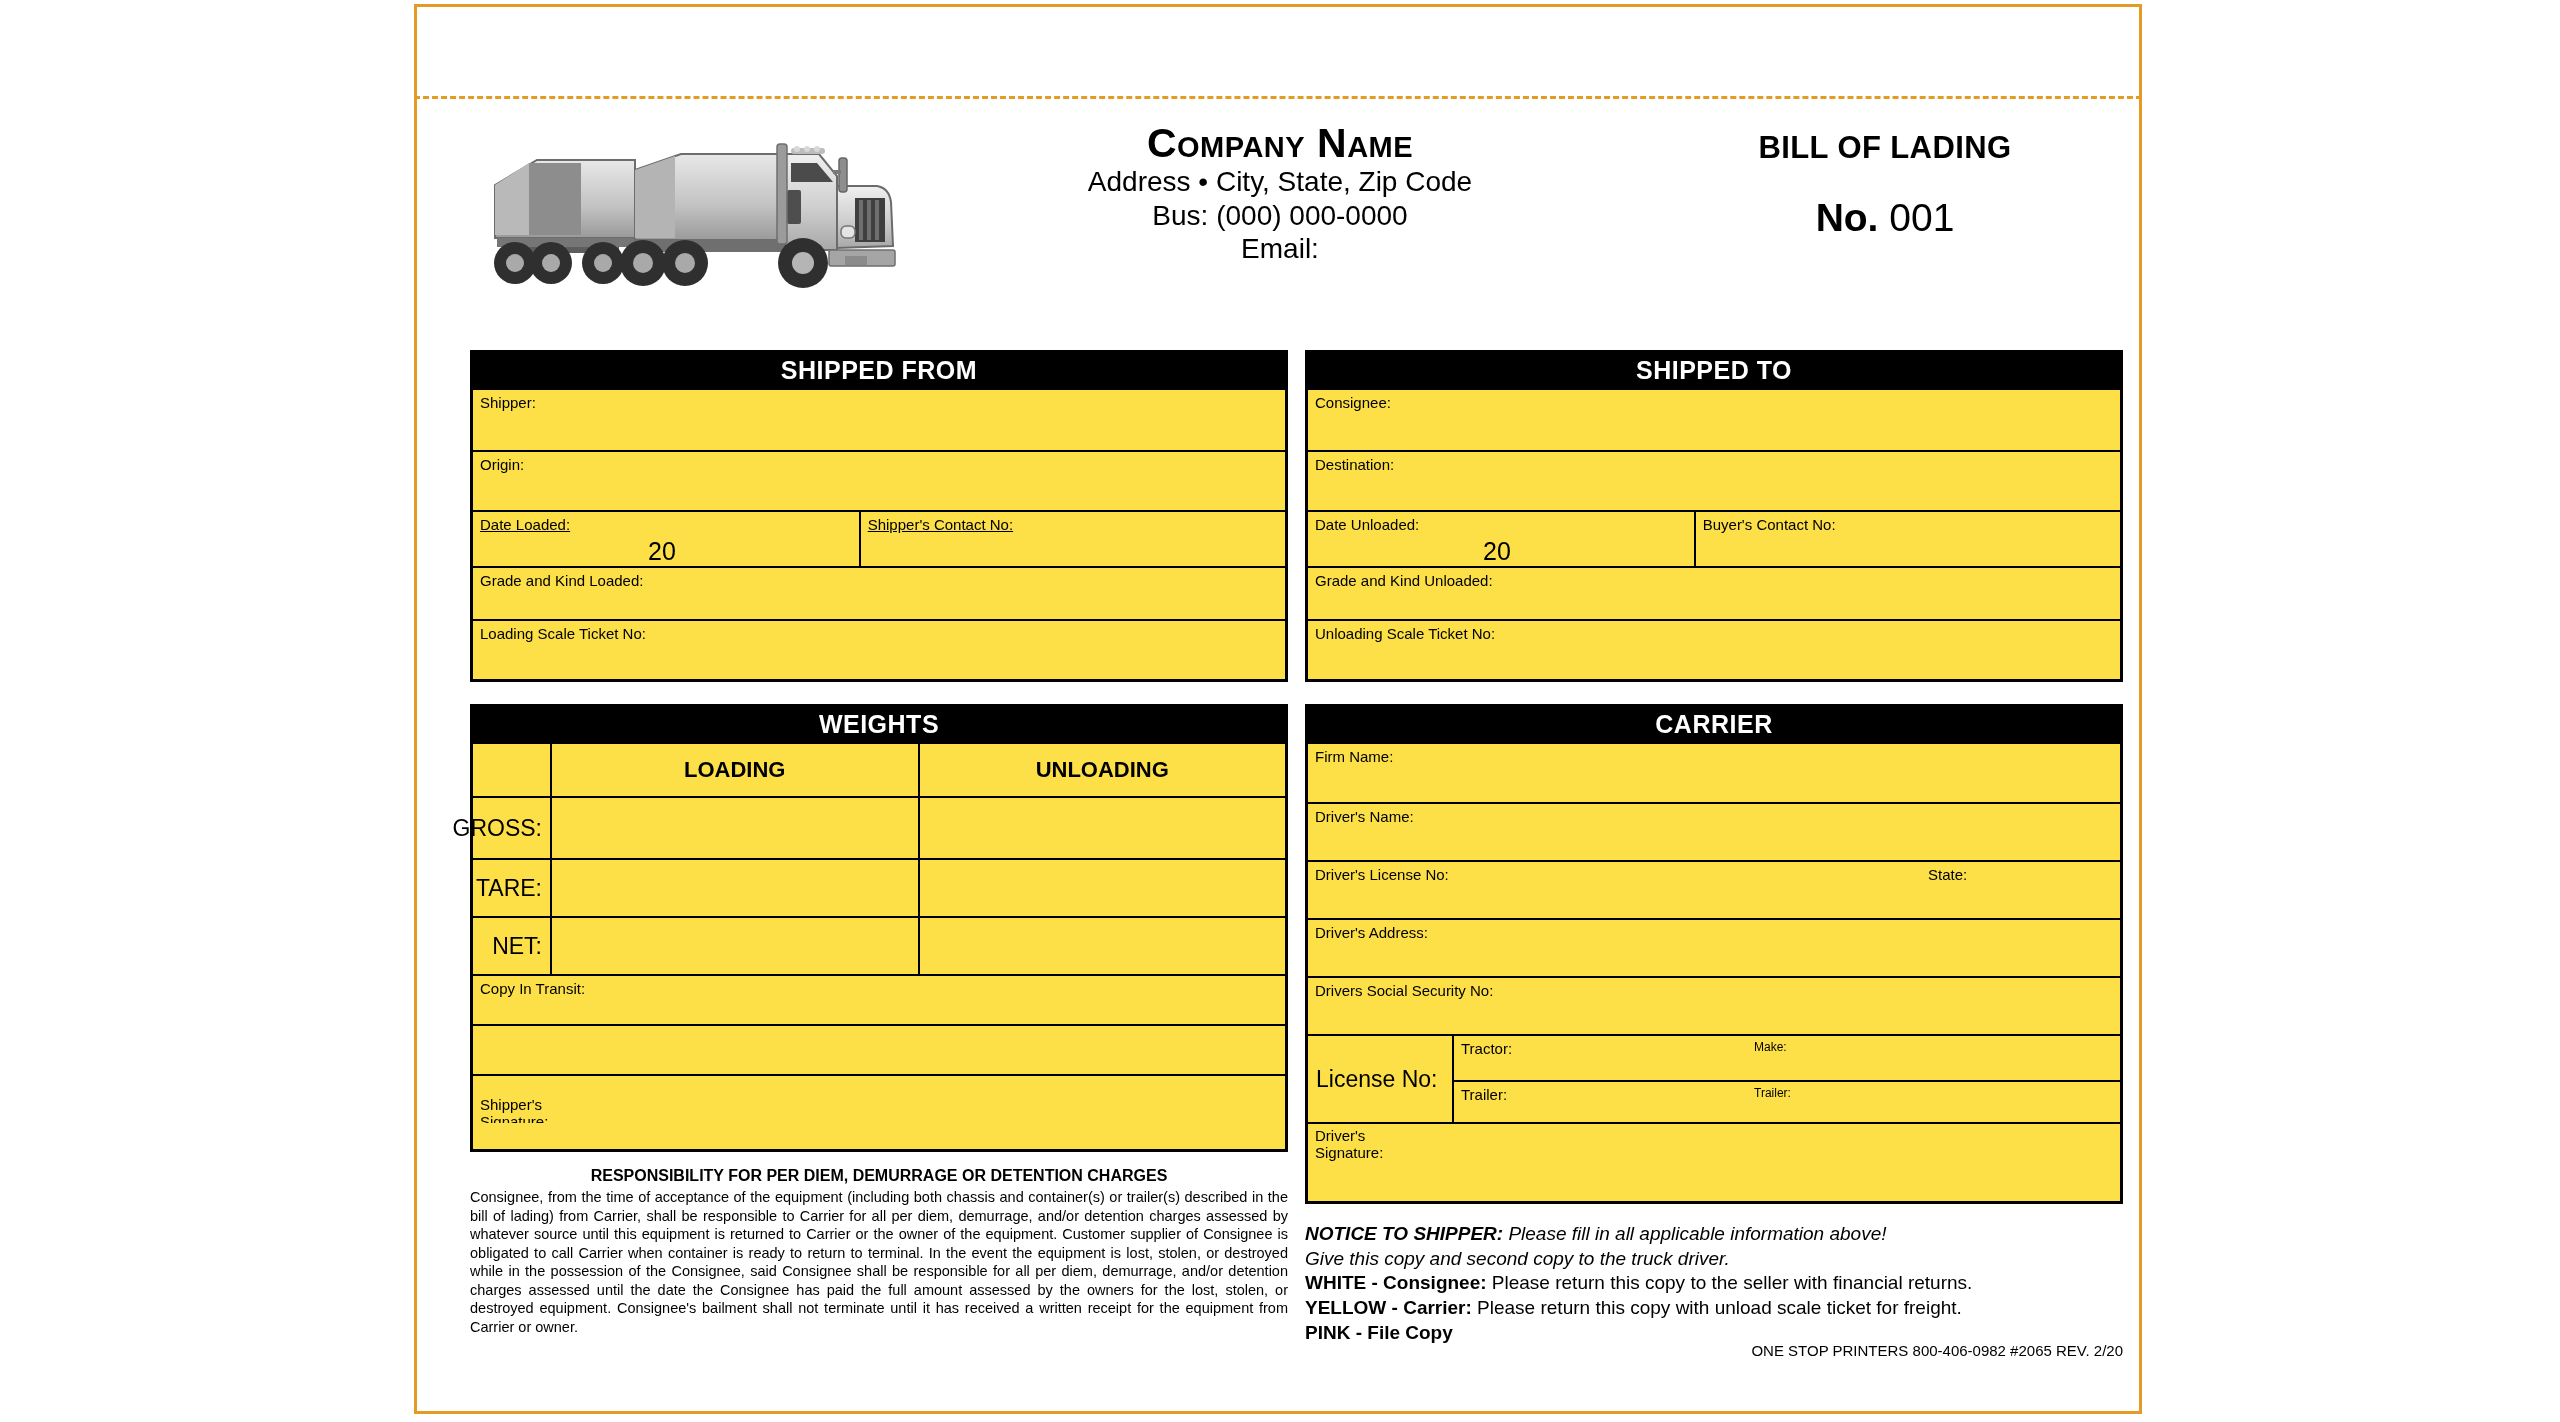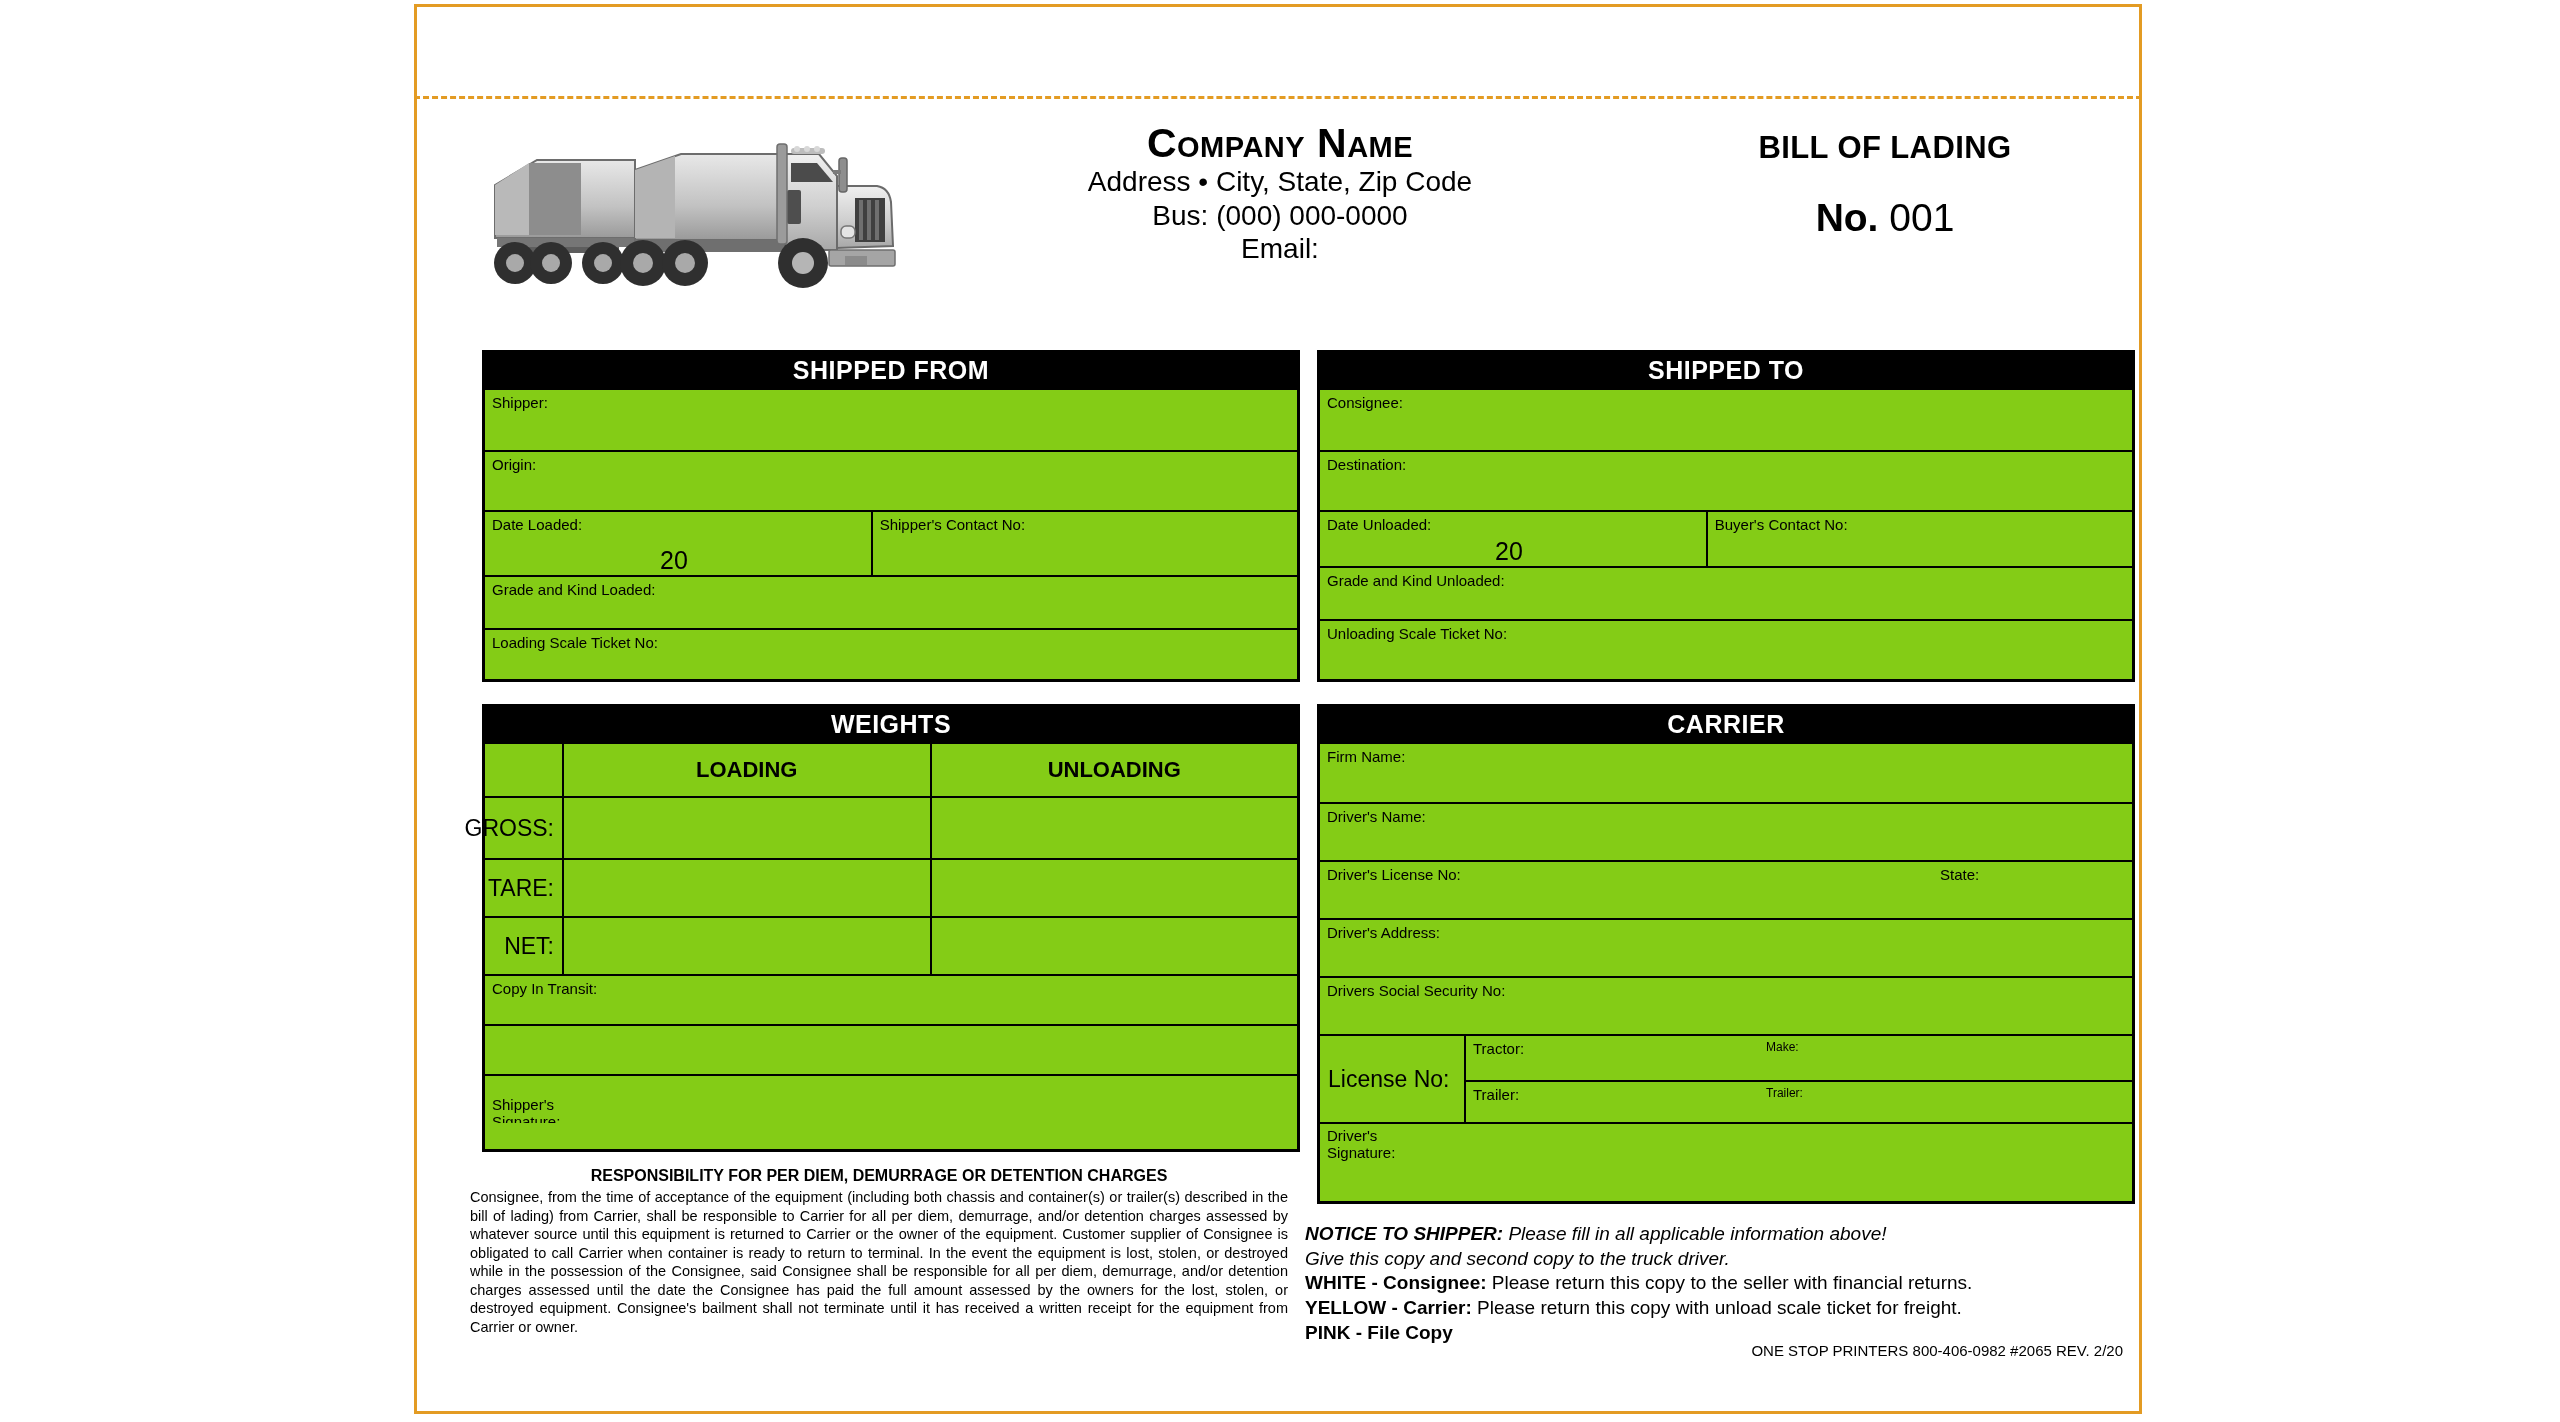--- a/index.html
+++ b/index.html
@@ -101,22 +101,21 @@
     white-space: nowrap;
   }
   .bol-no b { font-weight: bold; }
   .bol-no span { font-weight: normal; }
 
   
   .ftable {
     position: absolute;
     border: 3px solid #000;
     box-sizing: border-box;
-    background: #84cc16;
-    margin-left: 12px;
+    background: #fde047;
   }
   .bar {
     background: #000;
     color: #fff;
     text-align: center;
     font-weight: bold;
     font-size: 25px;
     letter-spacing: 0.5px;
     line-height: 1;
     padding: 5px 0 7px 0;
@@ -347,21 +346,21 @@
     <div class="row first" style="height:60px;">
       <div class="cell" style="width:100%;">
         <span class="lbl">Shipper:</span>
       </div>
     </div>
     <div class="row" style="height:60px;">
       <div class="cell" style="width:100%;">
         <span class="lbl">Origin:</span>
       </div>
     </div>
-    <div class="row" style="height:65px;">
+    <div class="row" style="height:56px;text-decoration:underline;">
       <div class="cell" style="width:47.5%;">
         <span class="lbl">Date Loaded:</span>
         <span class="year20">20</span>
       </div>
       <div class="cell" style="width:52.5%;">
         <span class="lbl">Shipper's Contact No:</span>
       </div>
     </div>
     <div class="row" style="height:53px;">
       <div class="cell" style="width:100%;">

